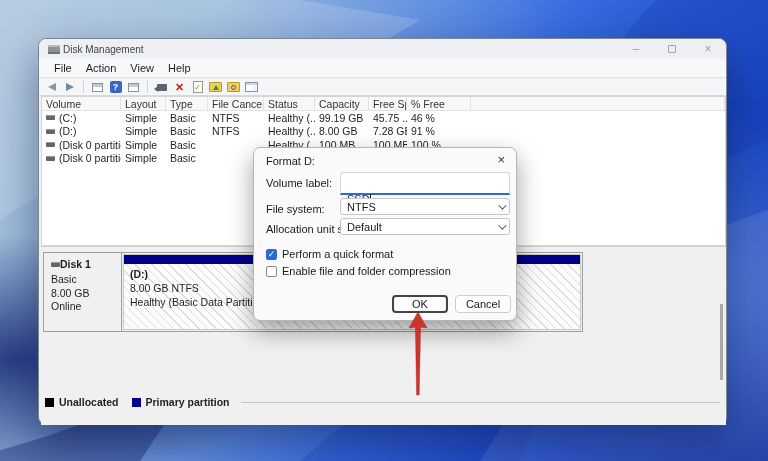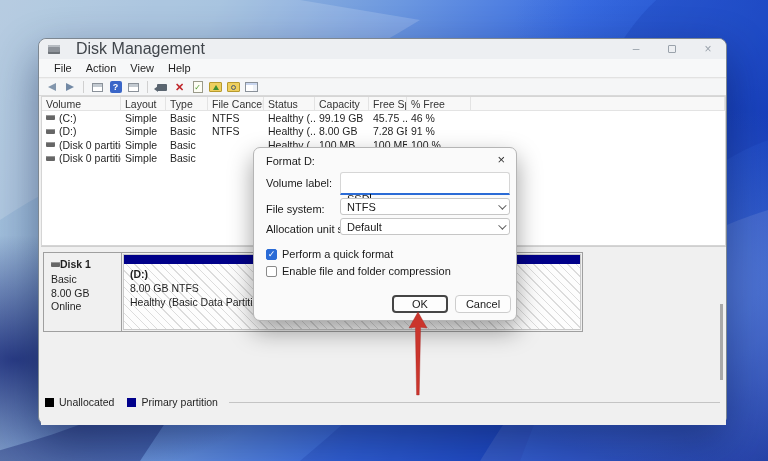--- a/index.html
+++ b/index.html
@@ -17,21 +17,21 @@
   .desktop svg { position:absolute; inset:0; }
 
   
   .window { position:absolute; left:38px; top:38px; width:689px; height:387px;
     background:#f0f0f0; border:1px solid #7d8791; border-radius:8px;
     box-shadow:0 18px 45px rgba(5,15,60,.45); }
   .titlebar { position:absolute; left:0; top:0; right:0; height:20px;
     background:#edeff2; border-radius:8px 8px 0 0; display:flex; align-items:center; }
   .app-icon { width:12px; height:9px; margin-left:9px; background:#8d9299; border-radius:1px;
     box-shadow:inset 0 2px 0 #b7bcc2, inset 0 -2px 0 #6d7278; }
-  .title { font-size:16px; color:#40454b; margin-left:16px; }
+  .title { font-size:10px; color:#40454b; margin-left:3px; }
   .win-controls { margin-left:auto; display:flex; align-items:center; height:100%; }
   .wc { width:36px; height:100%; display:flex; align-items:center; justify-content:center;
     color:#9aa2ab; font-size:12px; }
   .wc .maxbox { width:8px; height:8px; border:1px solid #9aa2ab; border-radius:1px; }
 
   .menubar { position:absolute; left:0; top:20px; right:0; height:19px; background:#f7f8f9;
     border-bottom:1px solid #e2e2e2; display:flex; align-items:center; padding-left:8px; }
   .menu-item { font-size:11px; color:#1f1f1f; padding:0 7px; }
 
   .toolbar { position:absolute; left:0; top:40px; right:0; height:17px; background:#f5f6f7;
@@ -83,21 +83,21 @@
   .diskhead div + div { margin-top:1.5px; }
   .partition { flex:1; display:flex; flex-direction:column; border:1px solid #c9c9c9; margin:1px; }
   .pstrip { height:9px; background:#000089; }
   .pbody { flex:1; background:repeating-linear-gradient(45deg, #fdfdfd 0 5px, #dcdcdc 5px 6px);
     padding:4px 0 0 6px; font-size:10.5px; color:#1f1f1f; }
   .pbody .plabel { font-weight:bold; margin-bottom:2px; }
   .pbody div + div { margin-top:1.5px; }
   .vthumb { position:absolute; left:679px; top:57px; width:3px; height:76px; background:#a9a9a9; }
 
   .legend { position:absolute; left:4px; top:149px; right:6px; display:flex; align-items:center;
-    font-size:10.5px; color:#1f1f1f; gap:5px; }
+    font-size:10.5px; color:#1f1f1f; gap:5px;font-weight:bold; }
   .lsq { width:9px; height:9px; flex:0 0 auto; }
   .lline { flex:1; border-top:1px solid #c4c4c4; margin-left:6px; }
 
   
   .dialog { position:absolute; left:214px; top:108px; width:264px; height:174px;
     background:#fafafa; border:1px solid #b5b5b5; border-radius:7px;
     box-shadow:0 10px 24px rgba(0,0,0,.38); font-size:11px; color:#1a1a1a; z-index:50; }
   .dlg-title { position:absolute; left:12px; top:7px; }
   .dlg-close { position:absolute; right:11px; top:4px; font-size:13px; color:#333; }
   .dlg-label { position:absolute; left:12px;text-align:center; }

